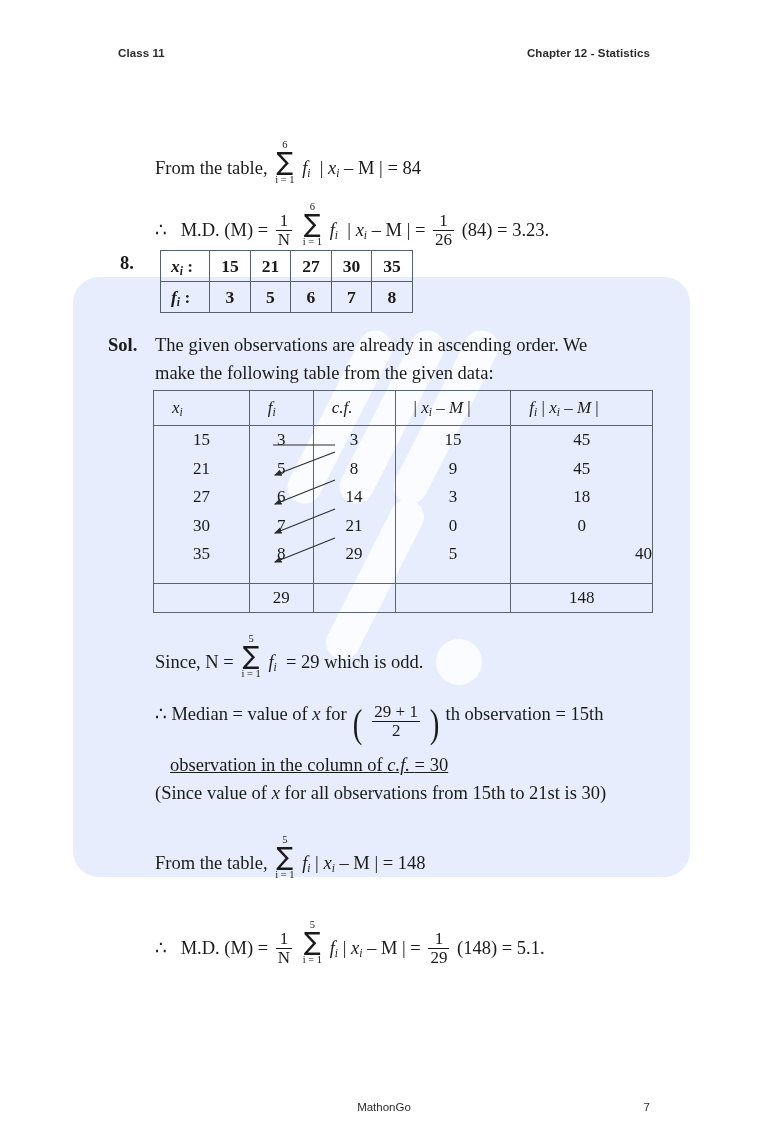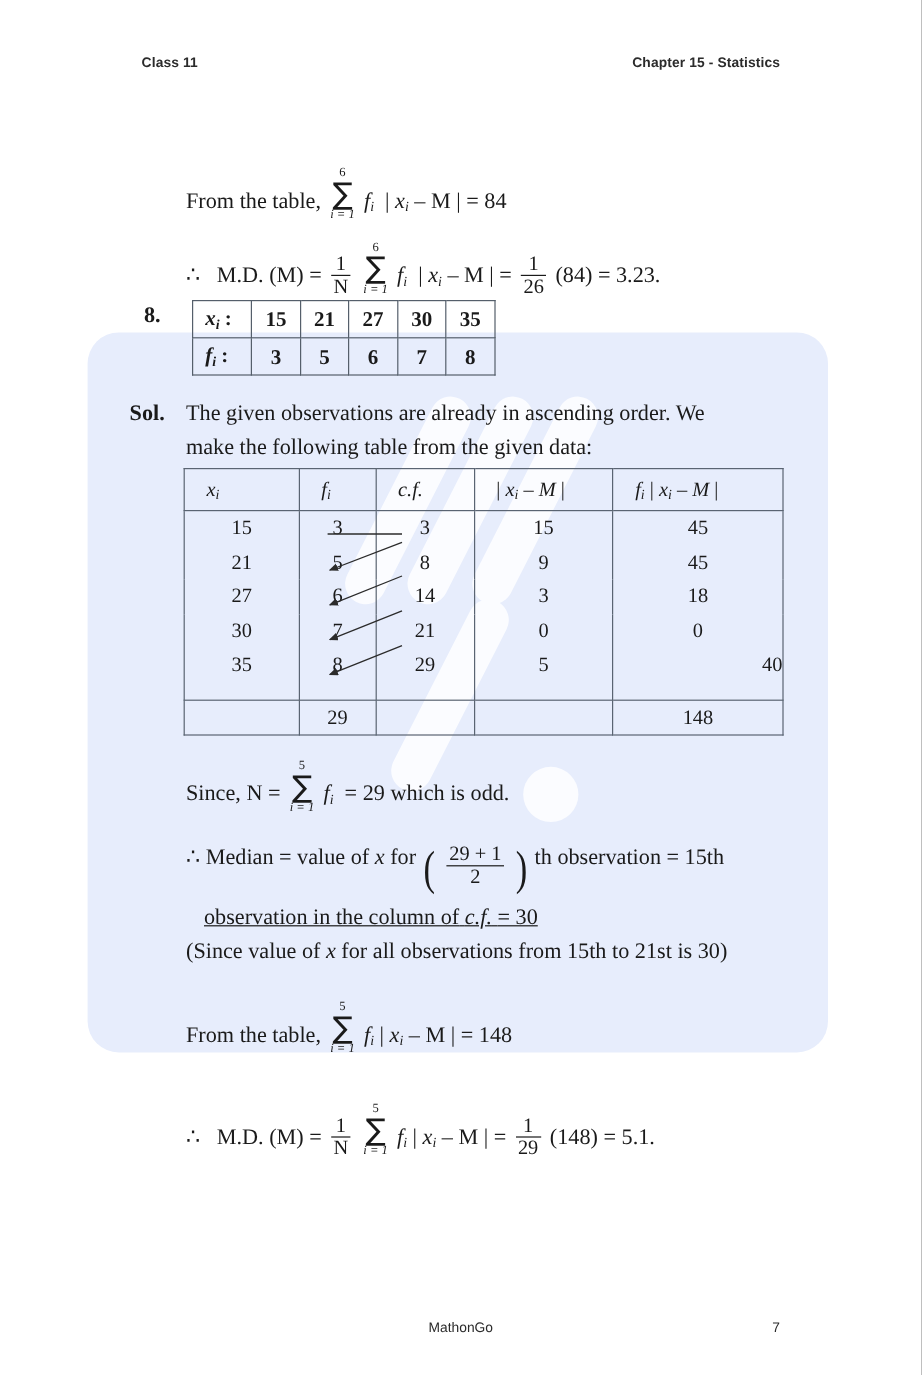--- a/index.html
+++ b/index.html
@@ -71,21 +71,21 @@
     display: inline-block;
     vertical-align: -7px;
     text-align: center;
     line-height: 1;
     margin: 0 3px;
     position: relative;
     top: 2px;
   }
   .sum .top { display: block; font-size: 10.5px; line-height: 10px; }
   .sum .sig { display: block; font-size: 25px; line-height: 24px; font-family: "DejaVu Sans", sans-serif; font-weight: 400; }
-  .sum .bot { display: block; font-size: 10.5px; line-height: 11px; font-style: italic; }
+  .sum .bot { display: block; font-size: 10.5px; line-height: 11px; }
 
   
   .frac {
     display: inline-block;
     vertical-align: -8px;
     text-align: center;
     line-height: 1.08;
     margin: 0 3px;
     position: relative;
     top: 1px;
@@ -187,21 +187,21 @@
   }
   .footer .pg { position: absolute; right: 0; font-weight: 400; }
 </style>
 </head>
 <body>
 
 <div class="page">
 
   <div class="hdr">
     <span>Class 11</span>
-    <span>Chapter 15 - Statistics</span>
+    <span>Chapter 12 - Statistics</span>
   </div>
 
   <div class="highlight">
     <div class="wm">
       <i class="wm-1"></i>
         <i class="wm-2"></i>
         <i class="wm-3"></i>
         <i class="wm-4"></i>
       <span class="wm-dot"></span>
     </div>

